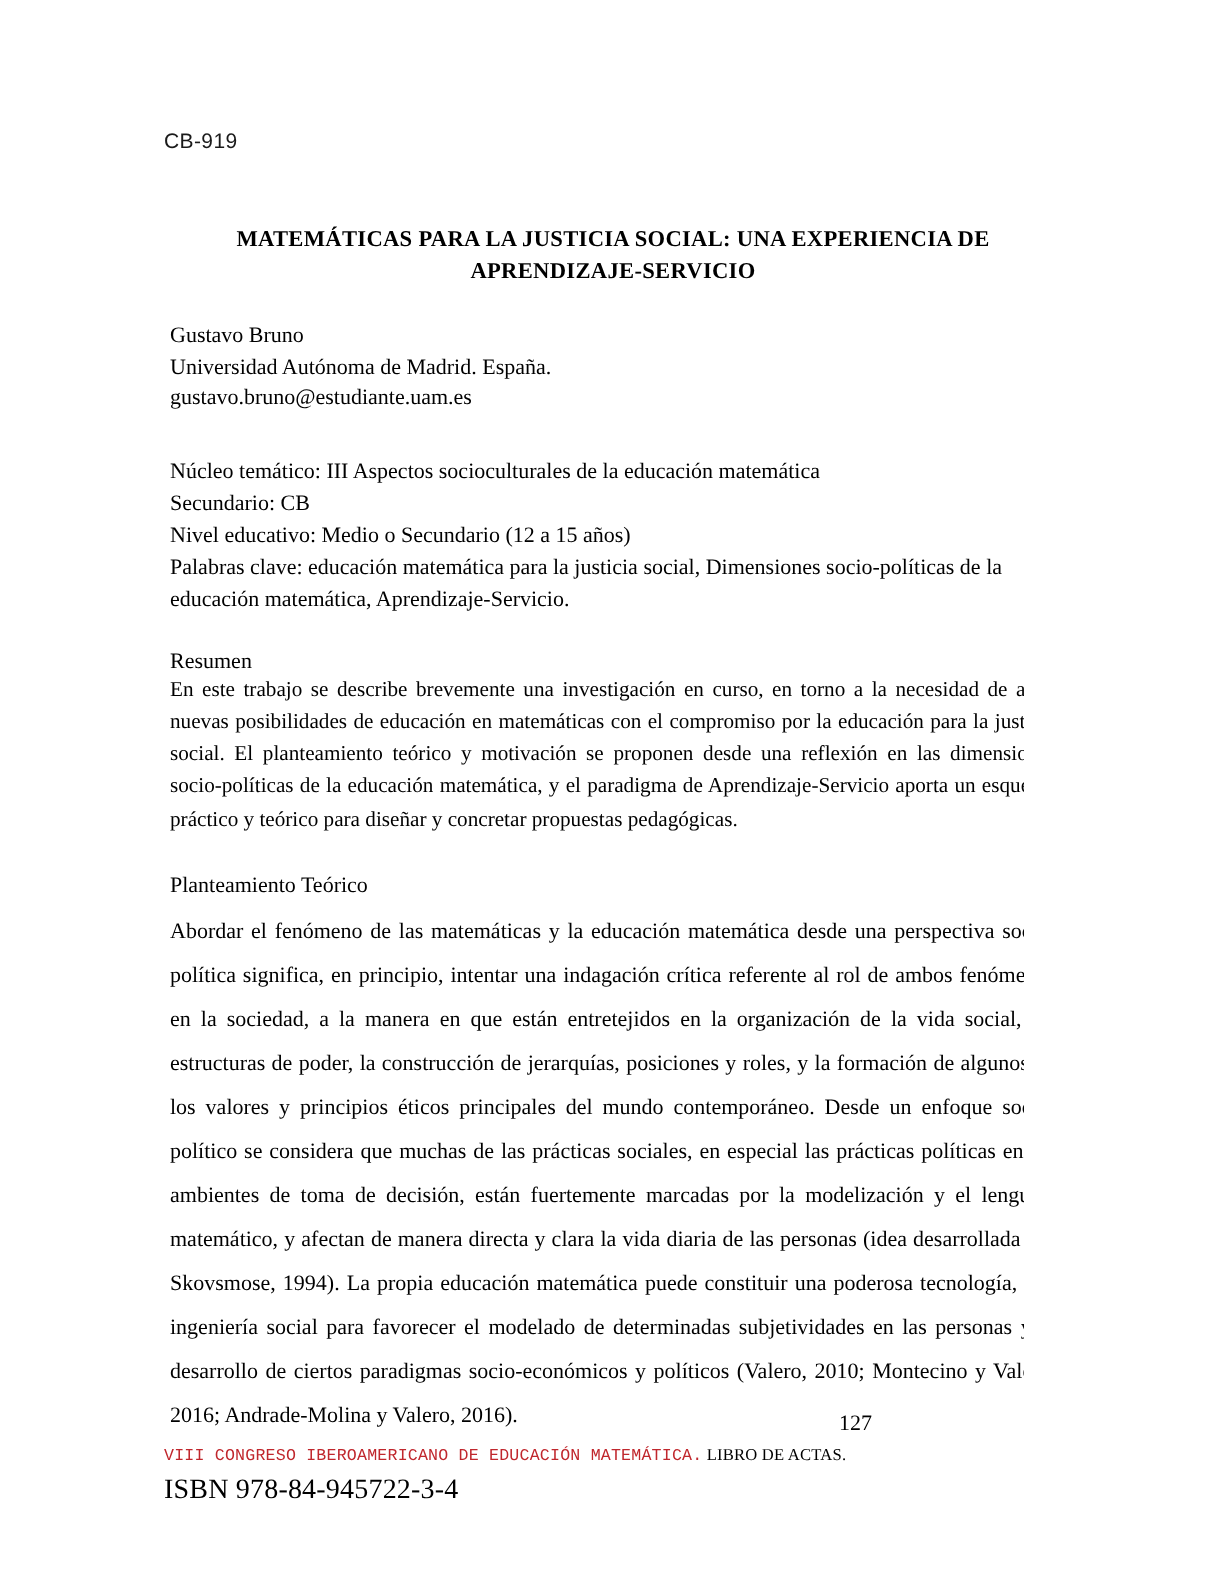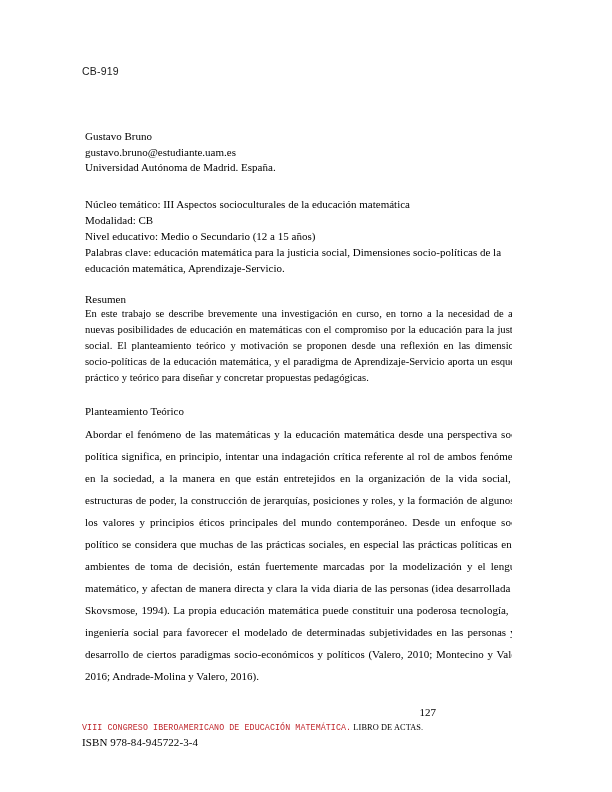--- a/index.html
+++ b/index.html
@@ -93,44 +93,45 @@
   .footer {
     position: absolute;
     left: 82px;
     top: 722px;
     line-height: 1.5;
   }
   .footer-line-1 { font-size: 8.3px; letter-spacing: 0.1px; }
   .footer-congress { color: #c0272d; }
   .footer-book { color: #000000; }
   .footer-isbn {
-    font-size: 11px;
+    font-size: 14px;
     letter-spacing: 0.1px;
     color: #000000;
   }
 </style>
 </head>
 <body>
 
 <div class="page">
 
   <div class="doc-code">CB-919</div>
 
   <div class="content">
 
+    <h1 class="title">MATEMÁTICAS PARA LA JUSTICIA SOCIAL: UNA EXPERIENCIA DE APRENDIZAJE-SERVICIO</h1>
 
     <div class="authors">
       <div>Gustavo Bruno</div>
+      <div>Universidad Autónoma de Madrid. España.</div>
       <div>gustavo.bruno@estudiante.uam.es</div>
-      <div>Universidad Autónoma de Madrid. España.</div>
     </div>
 
     <div class="meta">
       <p>Núcleo temático: III Aspectos socioculturales de la educación matemática</p>
-      <p>Modalidad: CB</p>
+      <p>Secundario: CB</p>
       <p>Nivel educativo: Medio o Secundario (12 a 15 años)</p>
       <p>Palabras clave: educación matemática para la justicia social, Dimensiones socio-políticas de la educación matemática, Aprendizaje-Servicio.</p>
     </div>
 
     <div class="abstract-block">
       <div class="section-heading">Resumen</div>
       <p class="abstract">En este trabajo se describe brevemente una investigación en curso, en torno a la necesidad de abrir nuevas posibilidades de educación en matemáticas con el compromiso por la educación para la justicia social. El planteamiento teórico y motivación se proponen desde una reflexión en las dimensiones socio-políticas de la educación matemática, y el paradigma de Aprendizaje-Servicio aporta un esquema práctico y teórico para diseñar y concretar propuestas pedagógicas.</p>
     </div>
 
     <div class="body-block">

